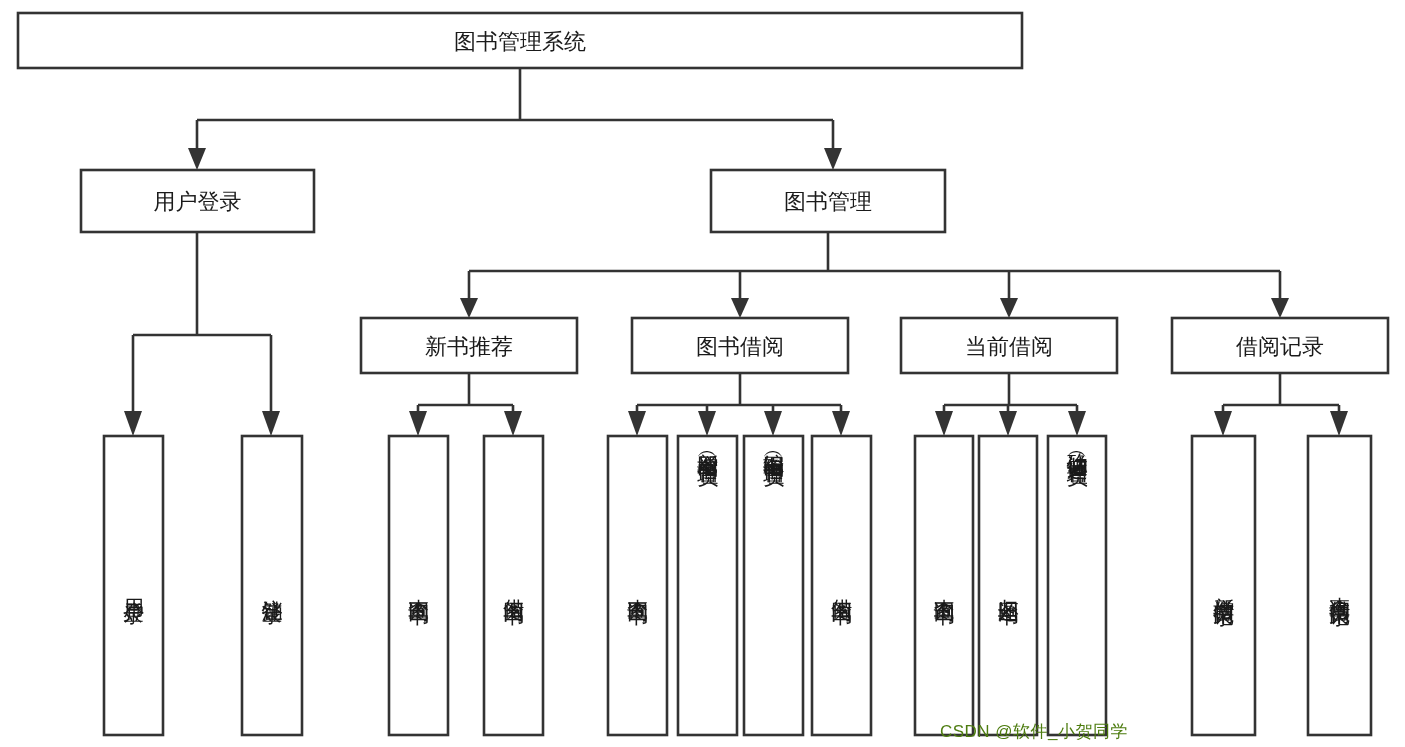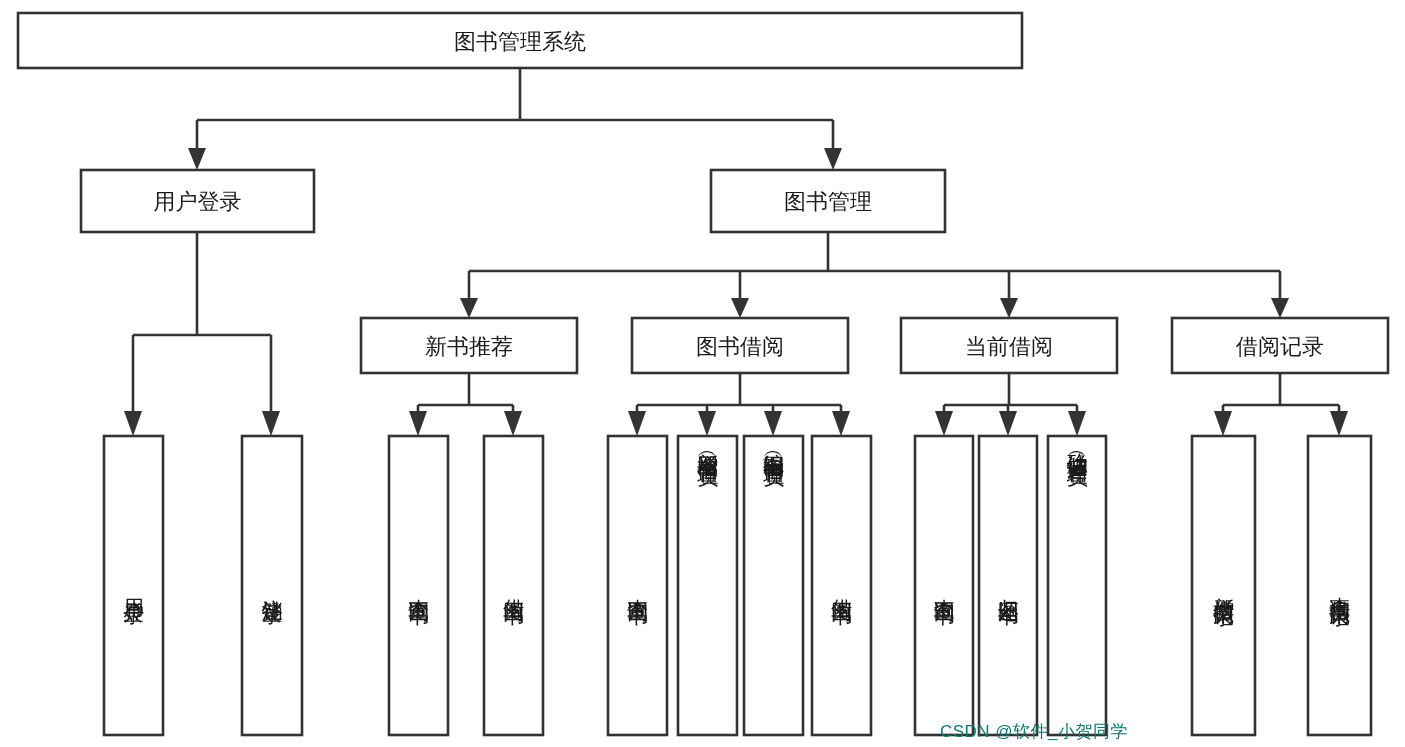--- a/index.html
+++ b/index.html
@@ -65,21 +65,21 @@
     letter-spacing: 2px;
     white-space: nowrap;
     text-align: center;
   }
   .watermark {
     position: absolute;
     right: 10px;
     bottom: 4px;
     font-family: "Liberation Sans", "DejaVu Sans", sans-serif;
     font-size: 17px;
-    color: #0f766e;
+    color: #4d7c0f;
     letter-spacing: 0.5px;
     white-space: nowrap;
   }
 </style>
 </head>
 <body>
 
 <div id="diagram-root">
 
   <svg class="diagram-canvas" viewBox="0 0 1405 747">

